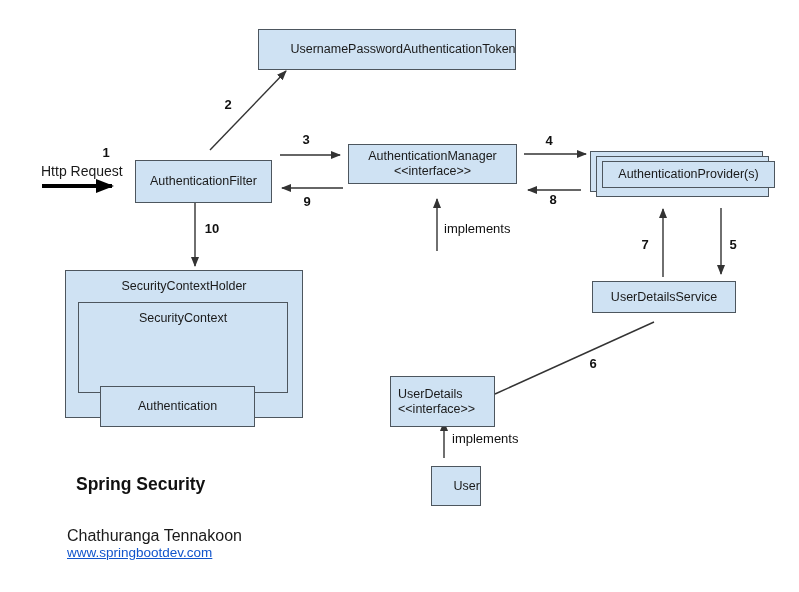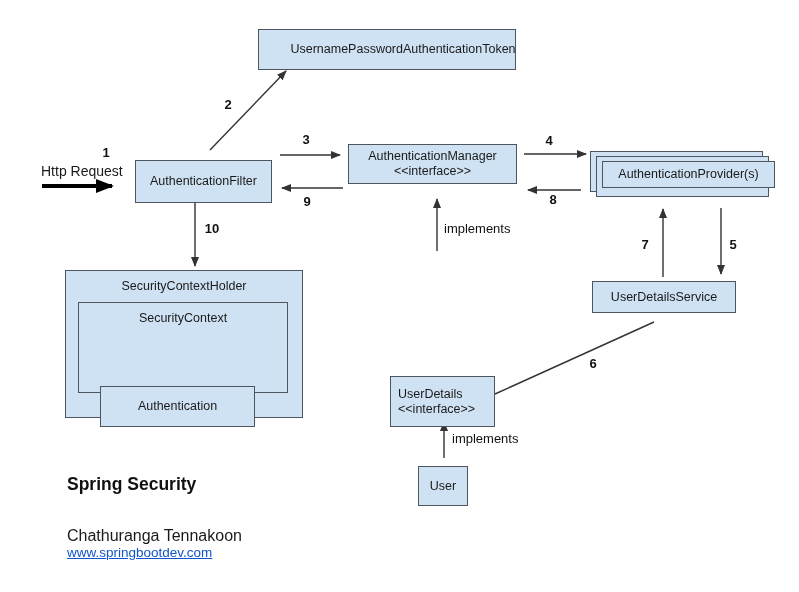--- a/index.html
+++ b/index.html
@@ -58,21 +58,21 @@
     font-size: 13px;
     color: #111;
   }
   .http-label {
     position: absolute;
     left: 41px; top: 163px;
     font-size: 14px;
   }
   .footer-title {
     position: absolute;
-    left: 67px; top: 472px;
+    left: 76px; top: 472px;
     font-size: 17.5px;
     font-weight: bold;
     line-height: 24px;
     color: #111;
   }
   .footer-author {
     position: absolute;
     left: 67px; top: 527px;
     font-size: 16px;
   }
@@ -145,21 +145,21 @@
 
   <div class="node" style="left:592px;top:281px;width:144px;height:32px;">
     <span>UserDetailsService</span>
   </div>
 
   <div class="node align-left" style="left:390px;top:376px;width:105px;height:51px;">
     <span>UserDetails</span>
     <span>&lt;&lt;interface&gt;&gt;</span>
   </div>
 
-  <div class="node" style="left:418px;top:466px;width:50px;height:40px;">
+  <div class="node" style="left:431px;top:466px;width:50px;height:40px;align-items:flex-end;">
     <span>User</span>
   </div>
 
   <div class="step" style="left:106px;top:152px;">1</div>
   <div class="step" style="left:228px;top:104px;">2</div>
   <div class="step" style="left:306px;top:139px;">3</div>
   <div class="step" style="left:549px;top:140px;">4</div>
   <div class="step" style="left:733px;top:244px;">5</div>
   <div class="step" style="left:593px;top:363px;">6</div>
   <div class="step" style="left:645px;top:244px;">7</div>

